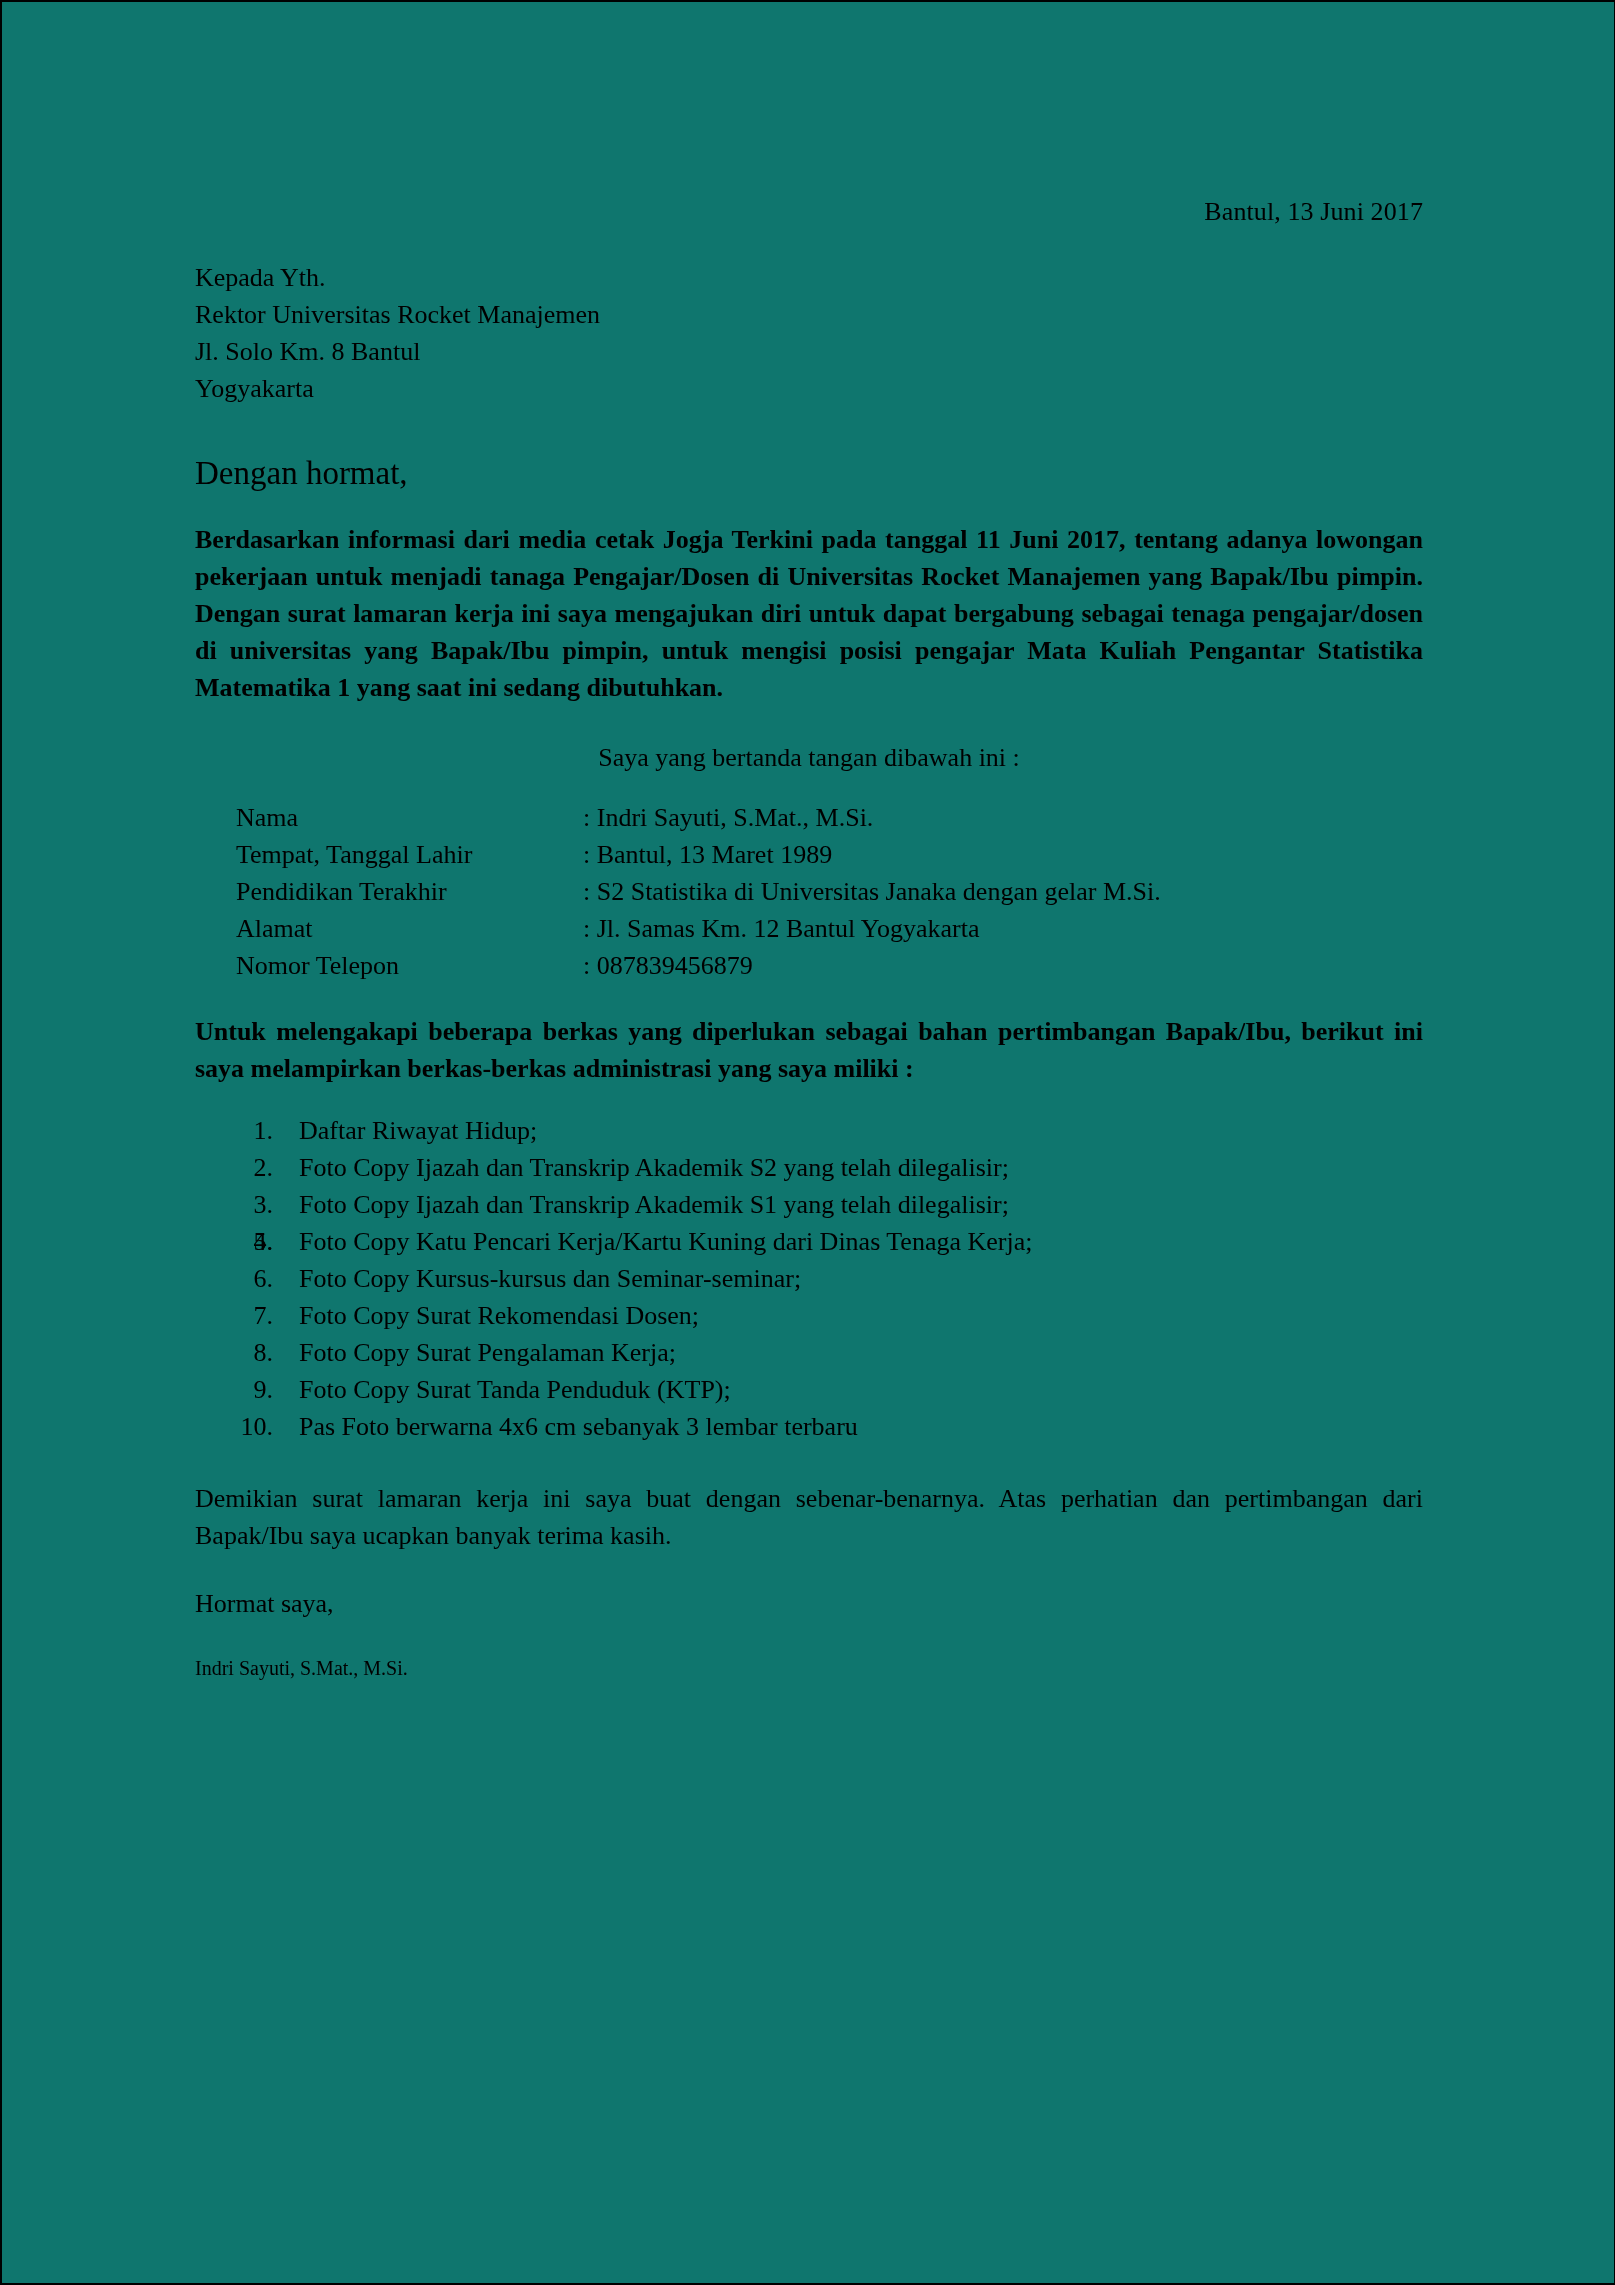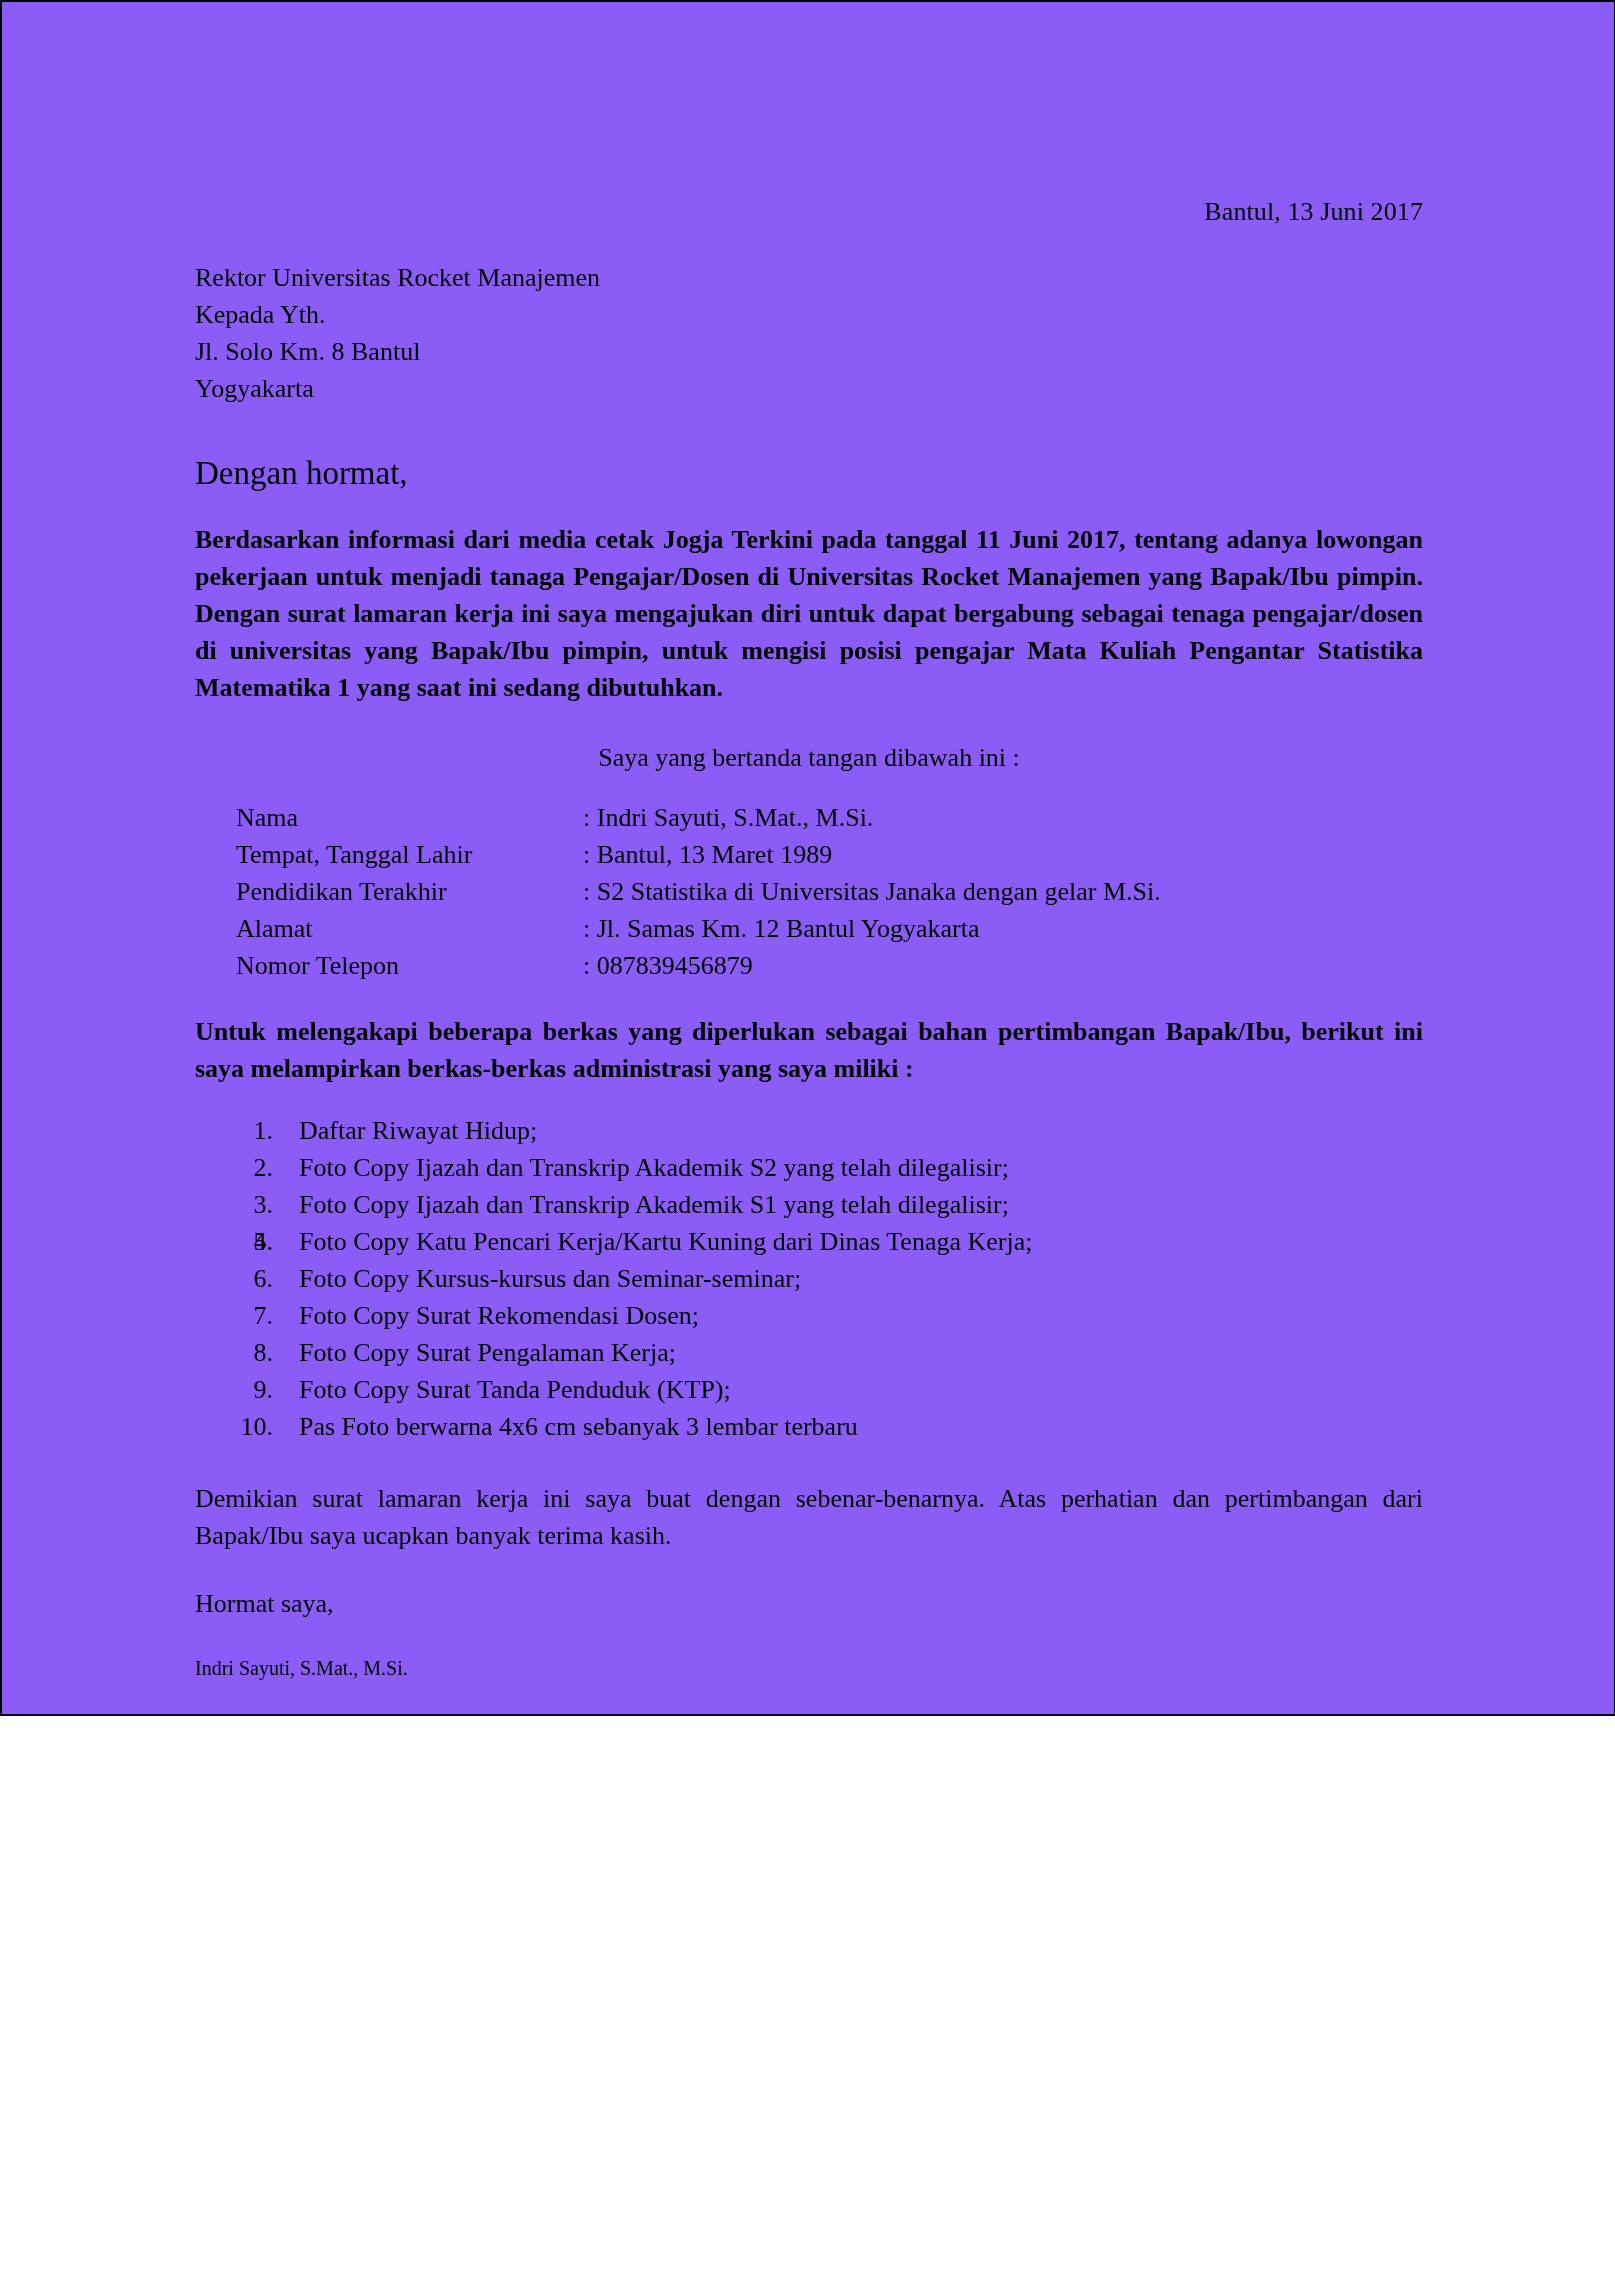--- a/index.html
+++ b/index.html
@@ -4,22 +4,22 @@
 <title>Surat Lamaran Kerja</title>
 <style>
   html, body {
     margin: 0;
     padding: 0;
     background: #ffffff;
   }
   .page {
     position: relative;
     width: 1616px;
-    height: 1716px;
-    background: #8b5cf6;
+    height: 2285px;
+    background: #0f766e;
     box-sizing: border-box;
     border: 2px solid #000000;
     overflow: hidden;
     font-family: "Liberation Serif", "DejaVu Serif", serif;
     color: #000000;
   }
   .content {
     position: absolute;
     left: 193px;
     top: 0;
@@ -132,22 +132,22 @@
 </style>
 </head>
 <body>
 
 <div class="page">
   <div class="content">
 
     <div class="date-line">Bantul, 13 Juni 2017</div>
 
     <div class="recipient">
+      <div>Kepada Yth.</div>
       <div>Rektor Universitas Rocket Manajemen</div>
-      <div>Kepada Yth.</div>
       <div>Jl. Solo Km. 8 Bantul</div>
       <div>Yogyakarta</div>
     </div>
 
     <div class="salutation">Dengan hormat,</div>
 
     <div class="para">Berdasarkan informasi dari media cetak Jogja Terkini pada tanggal 11 Juni 2017, tentang adanya lowongan pekerjaan untuk menjadi tanaga Pengajar/Dosen di Universitas Rocket Manajemen yang Bapak/Ibu pimpin. Dengan surat lamaran kerja ini saya mengajukan diri untuk dapat bergabung sebagai tenaga pengajar/dosen di universitas yang Bapak/Ibu pimpin, untuk mengisi posisi pengajar Mata Kuliah Pengantar Statistika Matematika 1 yang saat ini sedang dibutuhkan.</div>
 
     <div class="intro-line">Saya yang bertanda tangan dibawah ini :</div>
 

